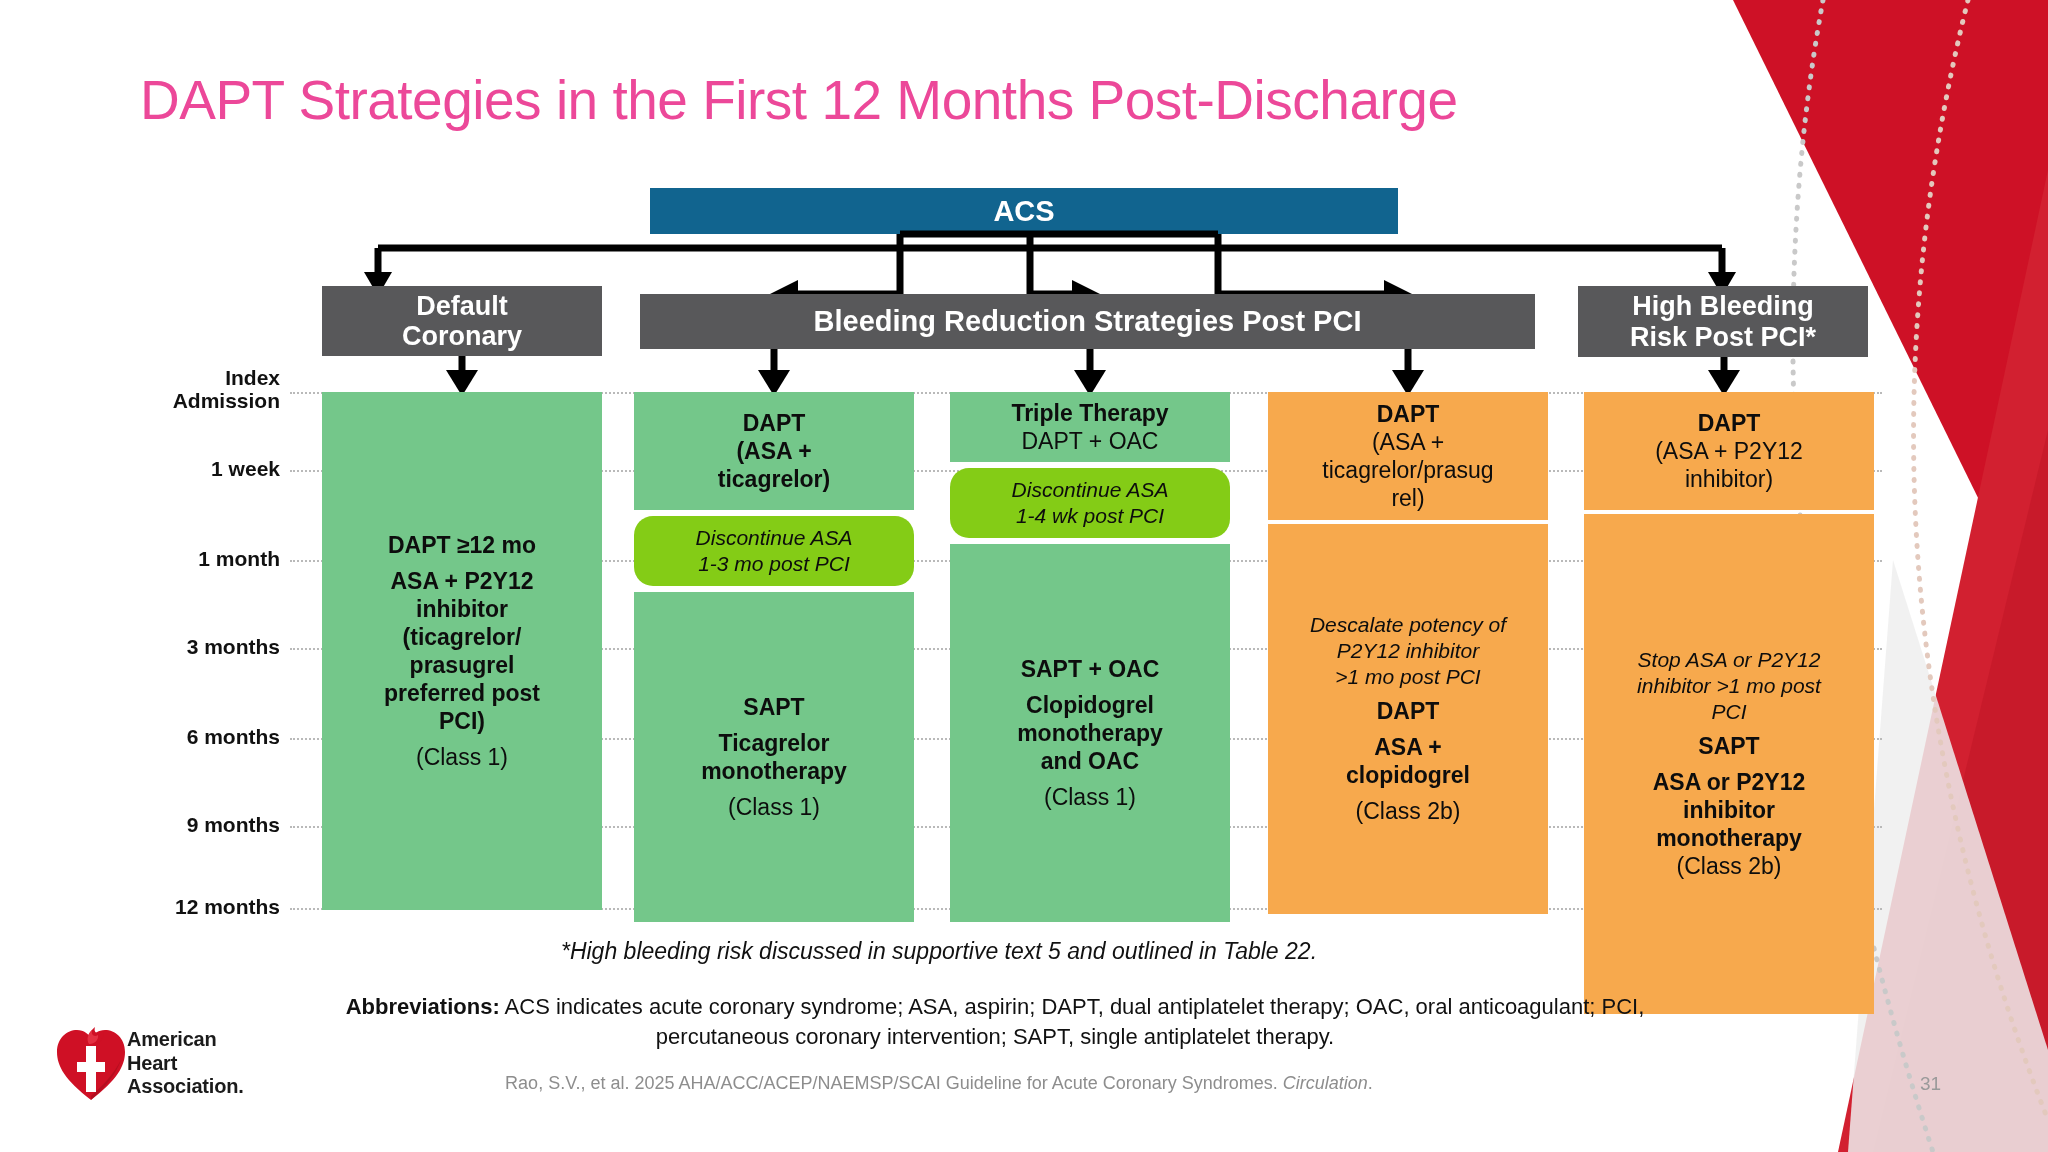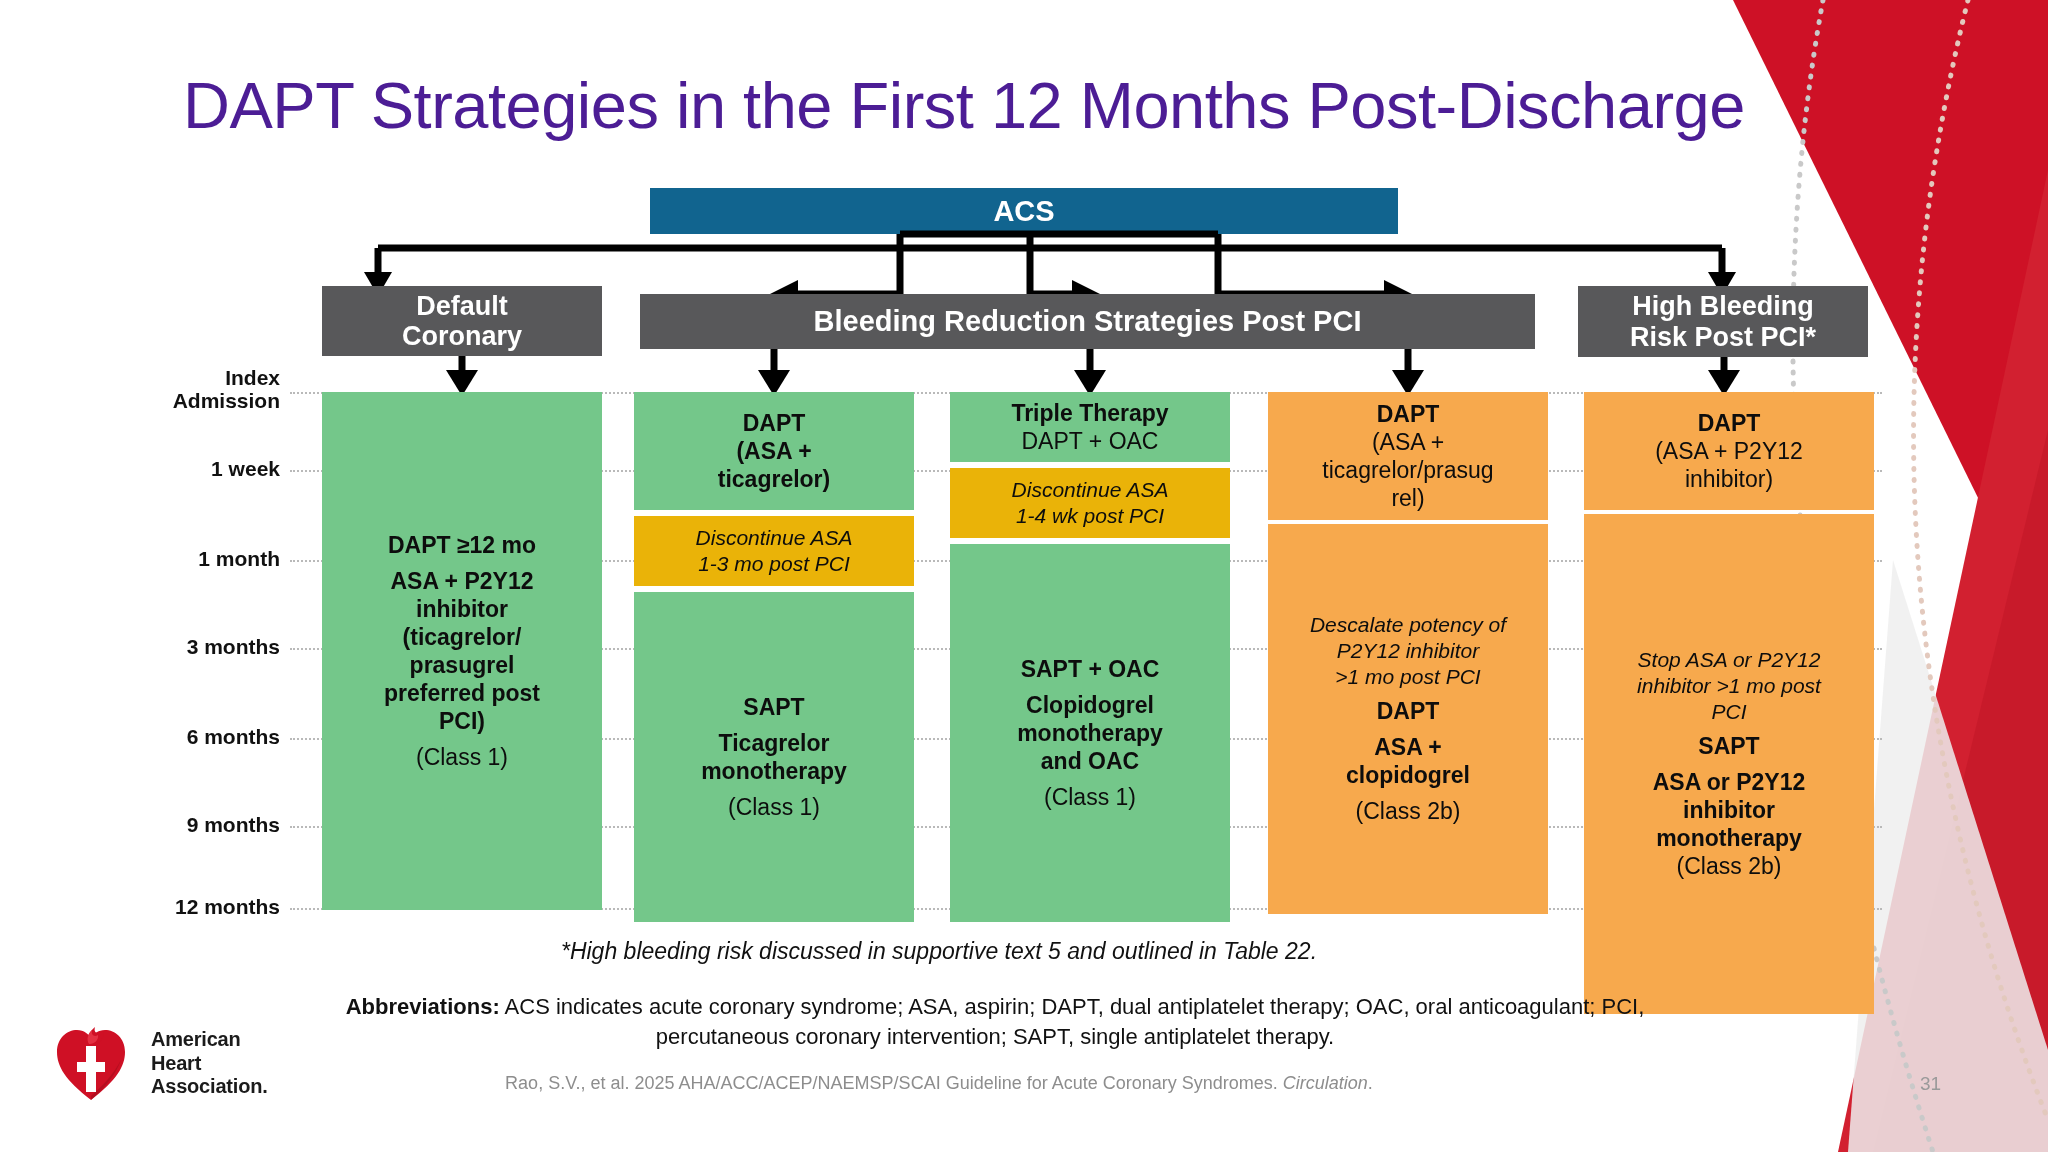--- a/index.html
+++ b/index.html
@@ -11,26 +11,25 @@
     overflow: hidden;
   }
 
   
   #deco { position: absolute; top: 0; right: 0; width: 330px; height: 1152px; pointer-events: none; }
 
   
   #title {
     position: absolute;
     left: 140px; top: 68px;
-    font-size: 65px;
+    font-size: 55px;
     font-weight: 400;
-    color: #4c1d95;
+    color: #ec4899;
     letter-spacing: -0.5px;
     white-space: nowrap;
-    margin-left: 43px;
   }
 
   
   #acs-box {
     position: absolute;
     left: 650px; top: 188px;
     width: 748px; height: 46px;
     background: #11648f;
     color: #ffffff;
     font-size: 29px;
@@ -81,21 +80,21 @@
     padding: 6px 8px;
     text-align: center;
     color: #0d0d0d;
     display: flex;
     flex-direction: column;
     justify-content: center;
     align-items: center;
   }
   .green  { background: #74c78a; }
   .orange { background: #f7a94d; }
-  .gray   { background: #eab308; }
+  .gray   { background: #84cc16; border-radius: 19px; }
   .txt-b   { font-weight: 700; }
   .txt-n   { font-weight: 400; }
   .txt-i   { font-style: italic; font-weight: 400; }
   .gap8 { height: 8px; }
 
   .line { display: block; width: 100%; }
 
   
   #col1 { left: 322px;  top: 392px; width: 280px; }
   #col2 { left: 634px;  top: 392px; width: 280px; }
@@ -134,21 +133,21 @@
   #citation i { font-style: italic; }
 
   #pagenum {
     position: absolute;
     left: 1920px; top: 1073px;
     font-size: 19px;
     color: #9a9a9a;
   }
 
   
-  #logo { position: absolute; left: 55px; top: 1016px; width: 250px; height: 95px; display: flex; align-items: center; gap: 24px; }
+  #logo { position: absolute; left: 55px; top: 1016px; width: 250px; height: 95px; display: flex; align-items: center; gap: 0; }
   #logo-mark { width: 72px; height: 80px; flex: none; }
   #logo-text { font-size: 20px; font-weight: 700; color: #1b1b1b; line-height: 1.18; letter-spacing: -0.2px; }
 </style>
 </head>
 <body>
 
 <svg id="deco" viewBox="0 0 330 1152">
   <polygon points="110,0 330,0 330,640 15,0" fill="#ce1126"></polygon>
   <polygon points="330,0 330,1152 180,1152 330,300" fill="#b5121b" opacity="0.92"></polygon>
   <polygon points="330,170 330,1152 120,1152" fill="#d22030"></polygon>

